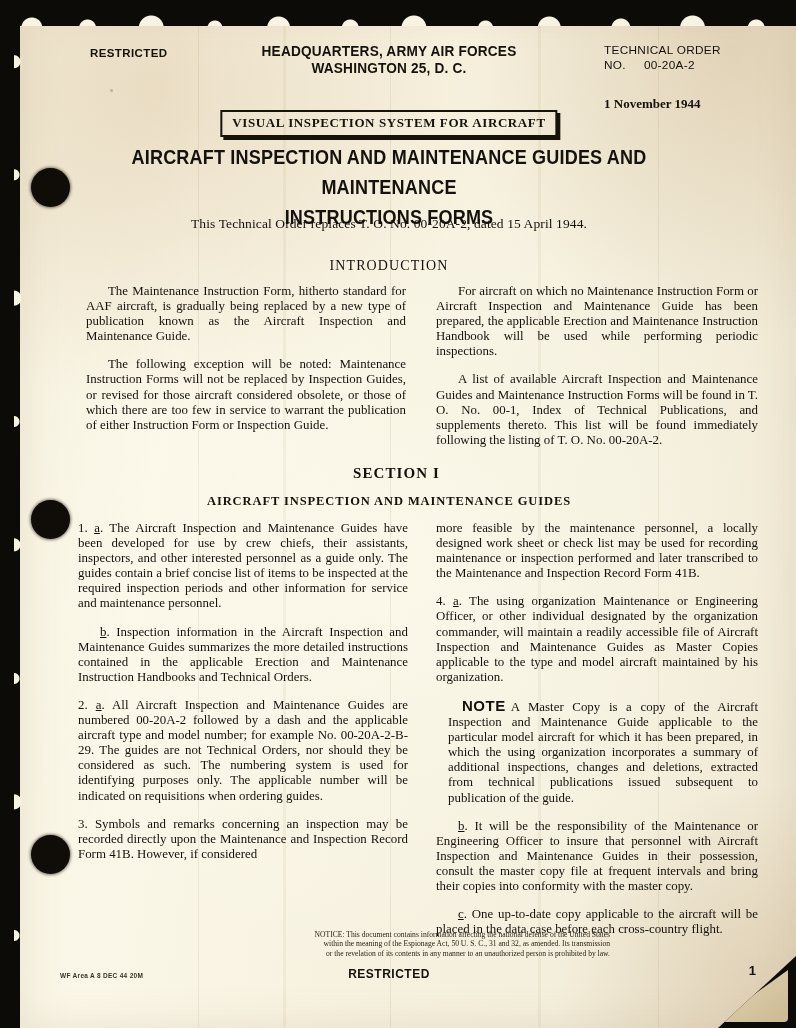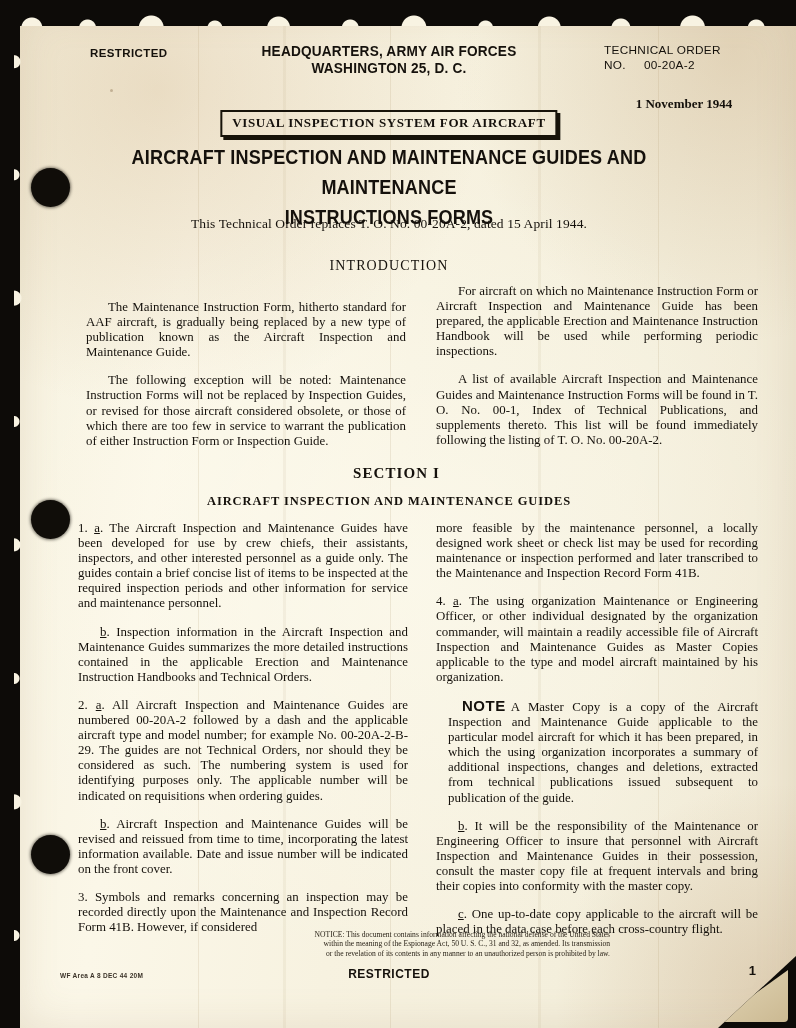--- a/index.html
+++ b/index.html
@@ -99,21 +99,21 @@
     transform: scaleX(.94); transform-origin: center;
   }
   #to-block {
     position:absolute; right:14px; top:43px; width:160px;
     font-family:"Liberation Sans", sans-serif; font-weight:normal;
     font-size:11.8px; line-height:15px; letter-spacing:.3px;
   }
   #to-no { display:flex; gap:18px; }
   #to-date {
     position:absolute; right:14px; top:96px; width:160px;
-    font-family:"Liberation Serif", serif; font-weight:bold; font-size:13px;text-align:center;
+    font-family:"Liberation Serif", serif; font-weight:bold; font-size:13px;
   }
   #visbox {
     position:absolute; left:50%; top:110px; transform:translateX(-50%);
     border:2px solid #171309; padding:3px 10px 4px;
     font-family:"Liberation Serif", serif; font-weight:bold;
     font-size:13px; letter-spacing:.6px; white-space:nowrap;
     box-shadow: 3px 3px 0 #171309;
     background: transparent;
   }
   #title {
@@ -137,21 +137,21 @@
   #sec-sub {
     position:absolute; left:0; right:0; top:494px; text-align:center;
     font-size:12.5px; font-weight:bold; letter-spacing:.9px;
   }
 
   .col { position:absolute; font-size:12.9px; line-height:15.1px; text-align:justify; }
   .col p { margin:0 0 13px 0; text-indent:22px; }
   .col p.noind { text-indent:0; }
   .col.intro { top:284px; }
   .col.body  { top:521px; }
-  #c-intro-l { left:86px; width:320px;margin-top:16px; }
+  #c-intro-l { left:86px; width:320px; }
   #c-intro-r { left:436px; width:322px; }
   #c-body-l  { left:78px; width:330px; }
   #c-body-r  { left:436px; width:322px; }
   #c-body-r .note { text-indent:0; padding-left:0; }
   .note-label {
     font-family:"Liberation Sans", sans-serif; font-weight:bold;
     font-size:15px; letter-spacing:.5px; padding-left:14px; margin-right:5px;margin-top:15px;
   }
   .note-body { display:inline; }
   #c-body-r p.note { padding-left:12px; }
@@ -235,21 +235,20 @@
       <p>A list of available Aircraft Inspection and Maintenance Guides and Maintenance Instruction Forms will be found in T. O. No. 00-1, Index of Technical Publications, and supplements thereto. This list will be found immediately following the listing of T. O. No. 00-20A-2.</p>
     </div>
 
     <div id="sec-h">SECTION I</div>
     <div id="sec-sub">AIRCRAFT INSPECTION AND MAINTENANCE GUIDES</div>
 
     <div class="col body" id="c-body-l">
       <p class="noind">1. <u>a</u>. The Aircraft Inspection and Maintenance Guides have been developed for use by crew chiefs, their assistants, inspectors, and other interested personnel as a guide only. The guides contain a brief concise list of items to be inspected at the required inspection periods and other information for service and maintenance personnel.</p>
       <p><u>b</u>. Inspection information in the Aircraft Inspection and Maintenance Guides summarizes the more detailed instructions contained in the applicable Erection and Maintenance Instruction Handbooks and Technical Orders.</p>
       <p class="noind">2. <u>a</u>. All Aircraft Inspection and Maintenance Guides are numbered 00-20A-2 followed by a dash and the applicable aircraft type and model number; for example No. 00-20A-2-B-29. The guides are not Technical Orders, nor should they be considered as such. The numbering system is used for identifying purposes only. The applicable number will be indicated on requisitions when ordering guides.</p>
-      <p><u>b</u>. Aircraft Inspection and Maintenance Guides will be revised and reissued from time to time, incorporating the latest information available. Date and issue number will be indicated on the front cover.</p>
       <p class="noind">3. Symbols and remarks concerning an inspection may be recorded directly upon the Maintenance and Inspection Record Form 41B. However, if considered</p>
     </div>
 
     <div class="col body" id="c-body-r">
       <p class="noind">more feasible by the maintenance personnel, a locally designed work sheet or check list may be used for recording maintenance or inspection performed and later transcribed to the Maintenance and Inspection Record Form 41B.</p>
       <p class="noind">4. <u>a</u>. The using organization Maintenance or Engineering Officer, or other individual designated by the organization commander, will maintain a readily accessible file of Aircraft Inspection and Maintenance Guides as Master Copies applicable to the type and model aircraft maintained by his organization.</p>
       <p class="note">
         <span class="note-label">NOTE</span><span class="note-body">A Master Copy is a copy of the Aircraft Inspection and Maintenance Guide applicable to the particular model aircraft for which it has been prepared, in which the using organization incorporates a summary of additional inspections, changes and deletions, extracted from technical publications issued subsequent to publication of the guide.</span>
       </p>
       <p><u>b</u>. It will be the responsibility of the Maintenance or Engineering Officer to insure that personnel with Aircraft Inspection and Maintenance Guides in their possession, consult the master copy file at frequent intervals and bring their copies into conformity with the master copy.</p>

